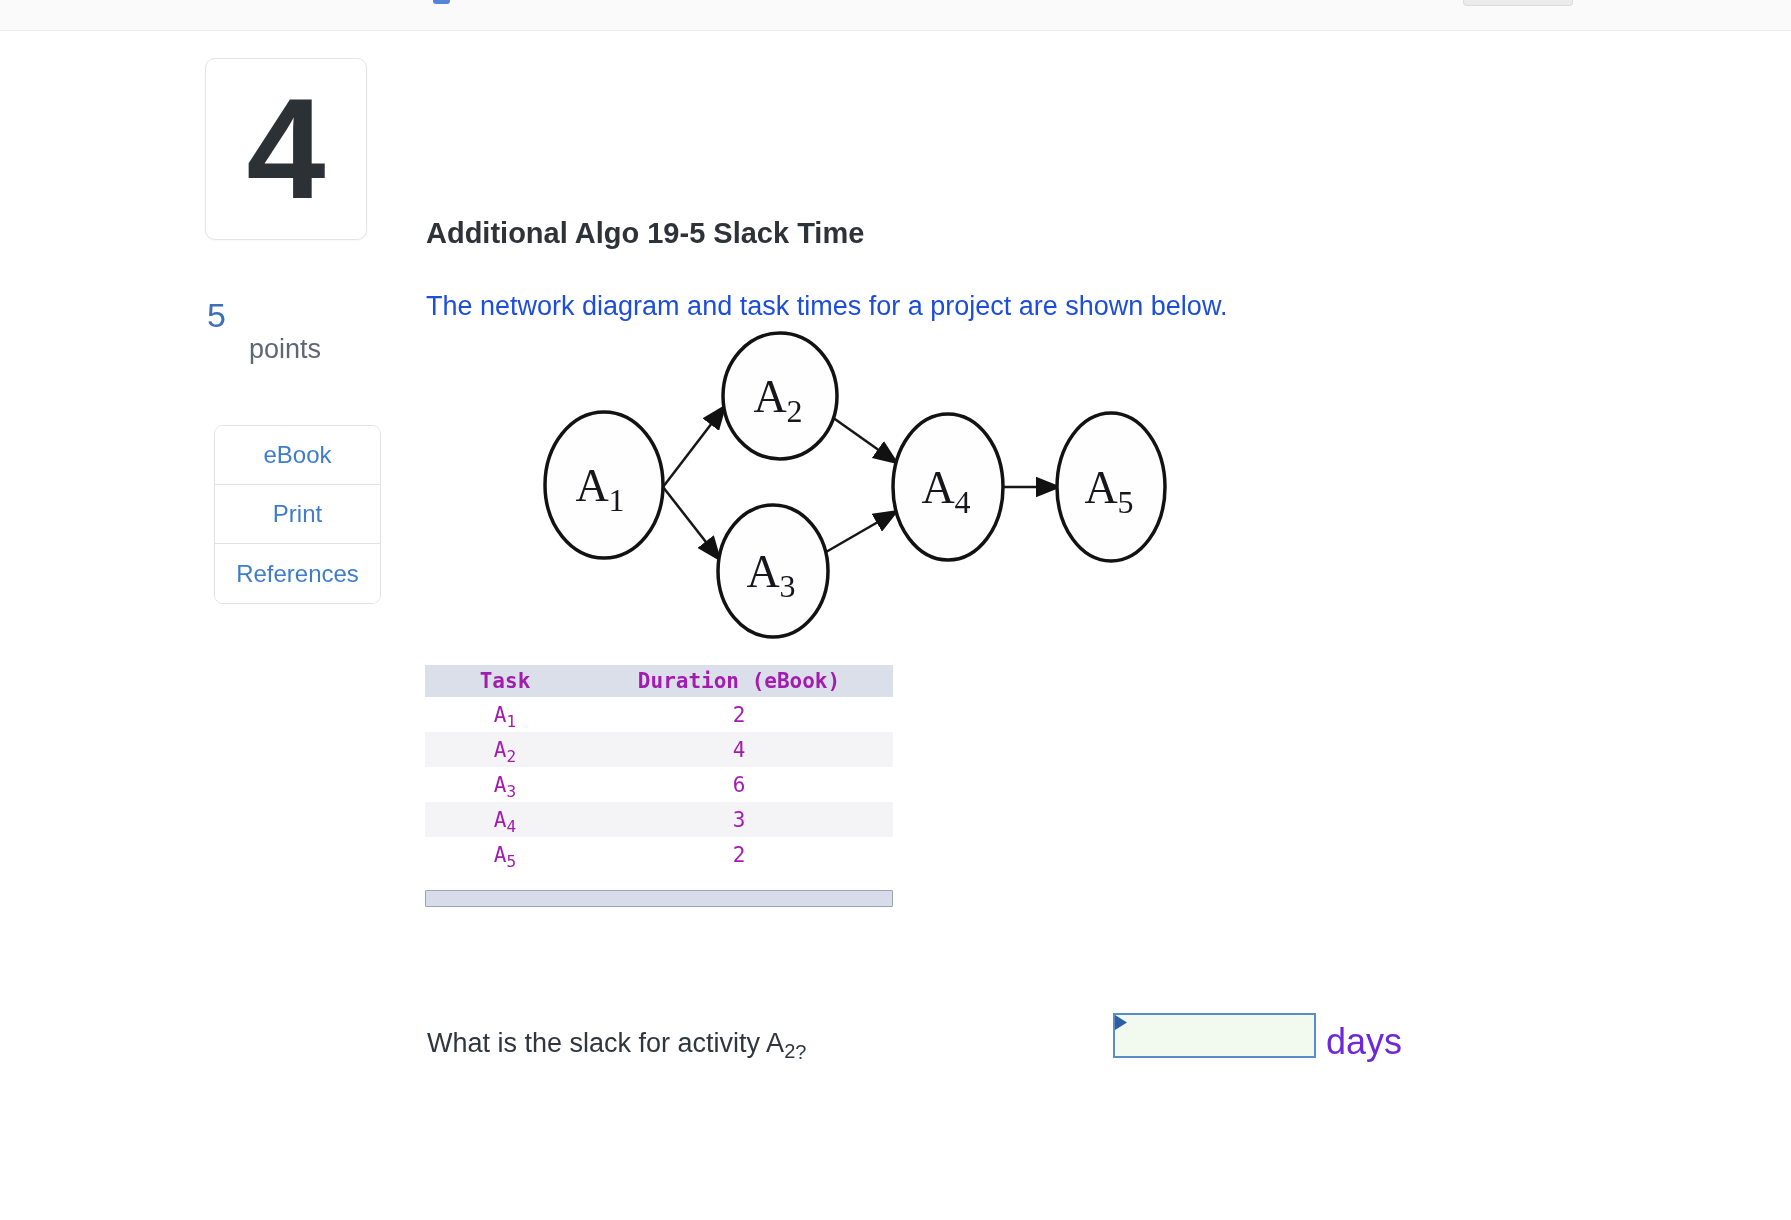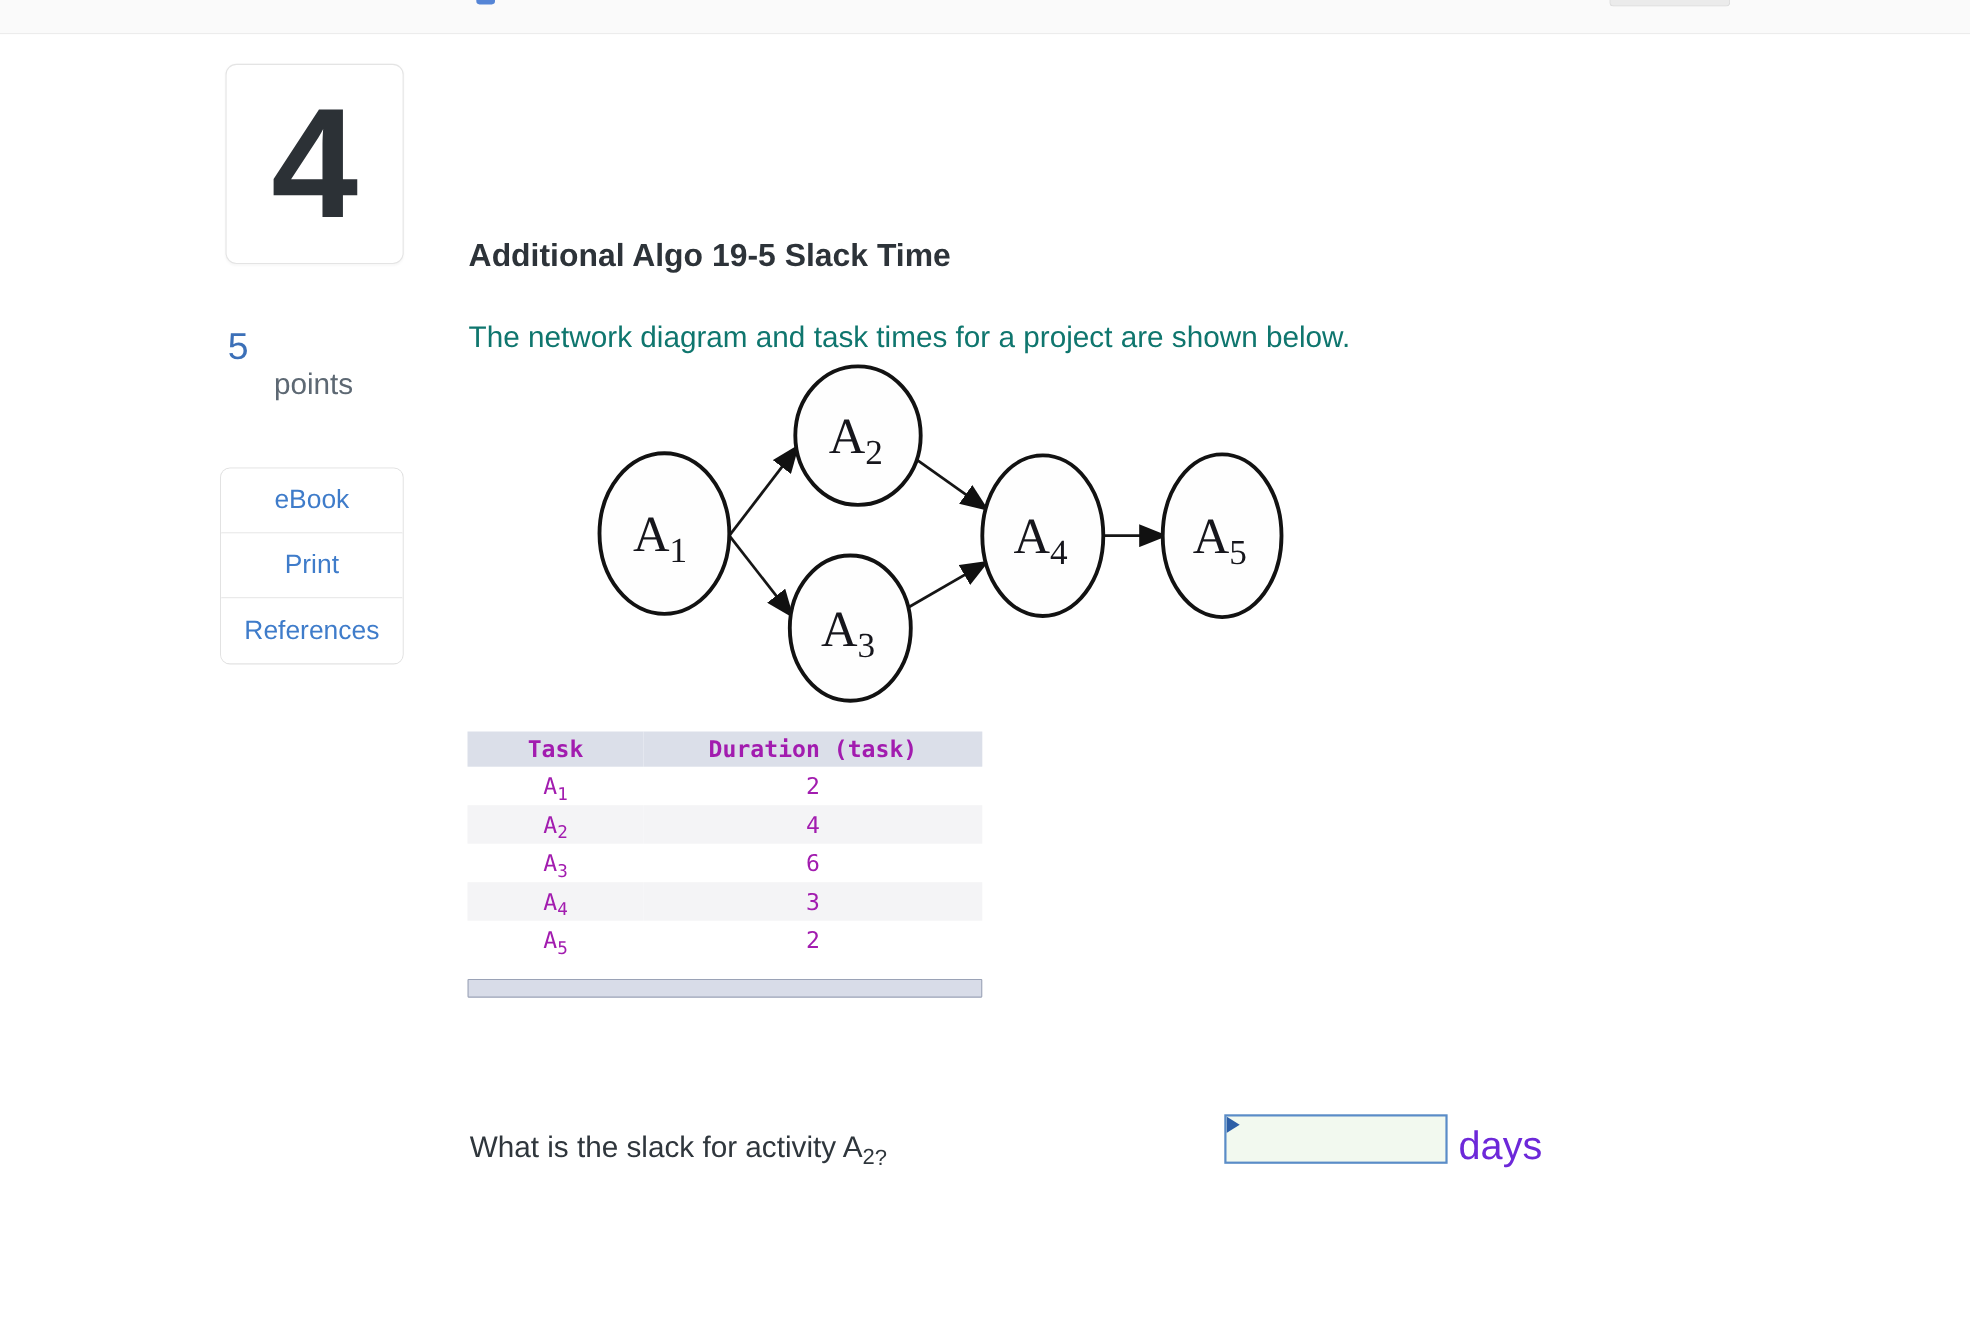--- a/index.html
+++ b/index.html
@@ -17,30 +17,30 @@
   
   .qnum-box { position:absolute; left:205px; top:58px; width:162px; height:182px;
     background:#fff; border:1px solid #e4e4e4; border-radius:10px;
     display:flex; align-items:center; justify-content:center;
     box-shadow:0 1px 2px rgba(0,0,0,0.03); }
   .qnum-box span { font-size:142px; font-weight:600; color:#2c3136; line-height:1; }
 
   .points-value { position:absolute; left:207px; top:296px; font-size:34px; color:#3c70b8; }
   .points-label { position:absolute; left:205px; top:334px; font-size:27px; color:#5d6873;margin-left:44px; }
 
-  .resource-group { position:absolute; left:200px; top:425px; width:167px;
+  .resource-group { position:absolute; left:214px; top:425px; width:167px;
     border:1px solid #e2e2e2; border-radius:9px; overflow:hidden; background:#fff; }
   .resource-group .res-btn { display:block; width:100%; height:59px; background:#fff;
     border:none; border-bottom:1px solid #e2e2e2; color:#3f7cca; font-size:24px;
     font-family:"Liberation Sans", sans-serif; cursor:pointer; }
   .resource-group .res-btn:last-child { border-bottom:none; }
 
   
   .title { position:absolute; left:426px; top:184px; font-size:29px; font-weight:700; color:#2d3339;margin-top:33px; }
-  .intro { position:absolute; left:426px; top:291px; font-size:27px; color:#0f766e; }
+  .intro { position:absolute; left:426px; top:291px; font-size:27px; color:#1d4ed8; }
 
   .diagram { position:absolute; left:510px; top:320px; width:700px; height:330px; }
   .diagram svg { width:700px; height:330px; display:block; }
   .node-ellipse { fill:#fefefe; stroke:#121212; stroke-width:3.5px; }
   .edge-line { stroke:#161616; stroke-width:2.5px; }
   .node-label { font-family:"Liberation Serif", serif; fill:#16161c; font-size:46px; }
   .node-label .sub { font-size:32px; }
 
   
   .task-table { position:absolute; left:425px; top:665px; width:468px;
@@ -114,21 +114,21 @@
     <text class="node-label" x="261" y="267" text-anchor="middle"><tspan>A</tspan><tspan class="sub" dy="10">3</tspan></text>
     <text class="node-label" x="436" y="183" text-anchor="middle"><tspan>A</tspan><tspan class="sub" dy="10">4</tspan></text>
     <text class="node-label" x="599" y="183" text-anchor="middle"><tspan>A</tspan><tspan class="sub" dy="10">5</tspan></text>
   </svg>
 </div>
 
 <table class="task-table">
   <tbody>
       <tr>
     <th class="col-task">Task</th>
-    <th class="col-dur">Duration (task)</th>
+    <th class="col-dur">Duration (eBook)</th>
   </tr>
   <tr>
     <td><span>A</span><span class="cell-sub">1</span></td>
     <td>2</td>
   </tr>
   <tr class="alt">
     <td><span>A</span><span class="cell-sub">2</span></td>
     <td>4</td>
   </tr>
   <tr>

